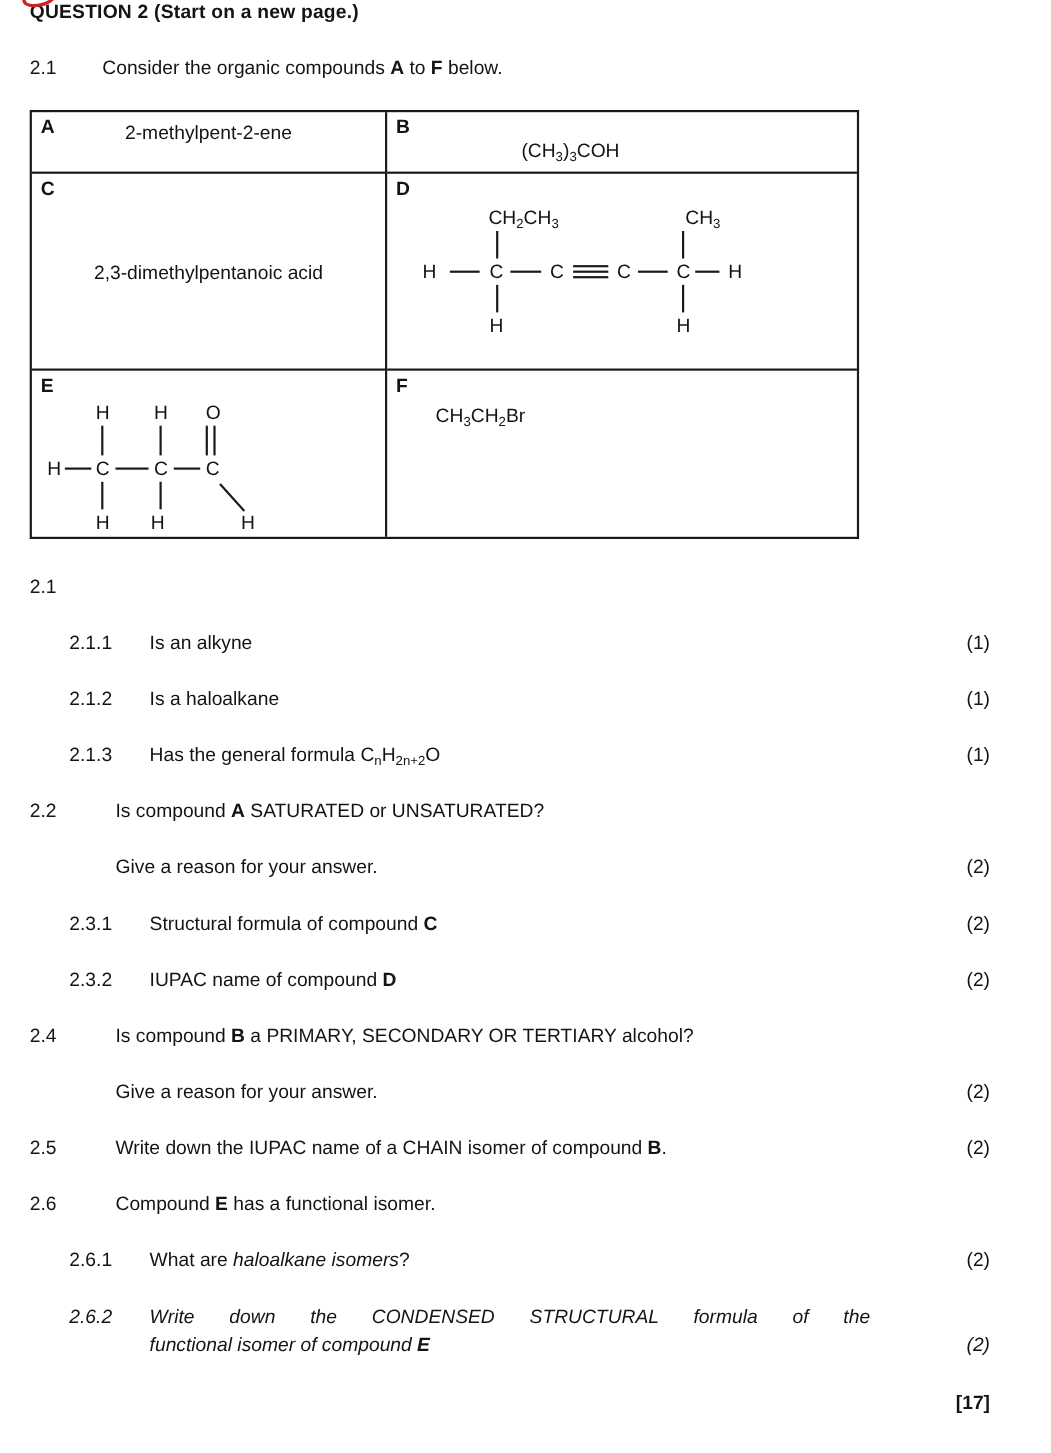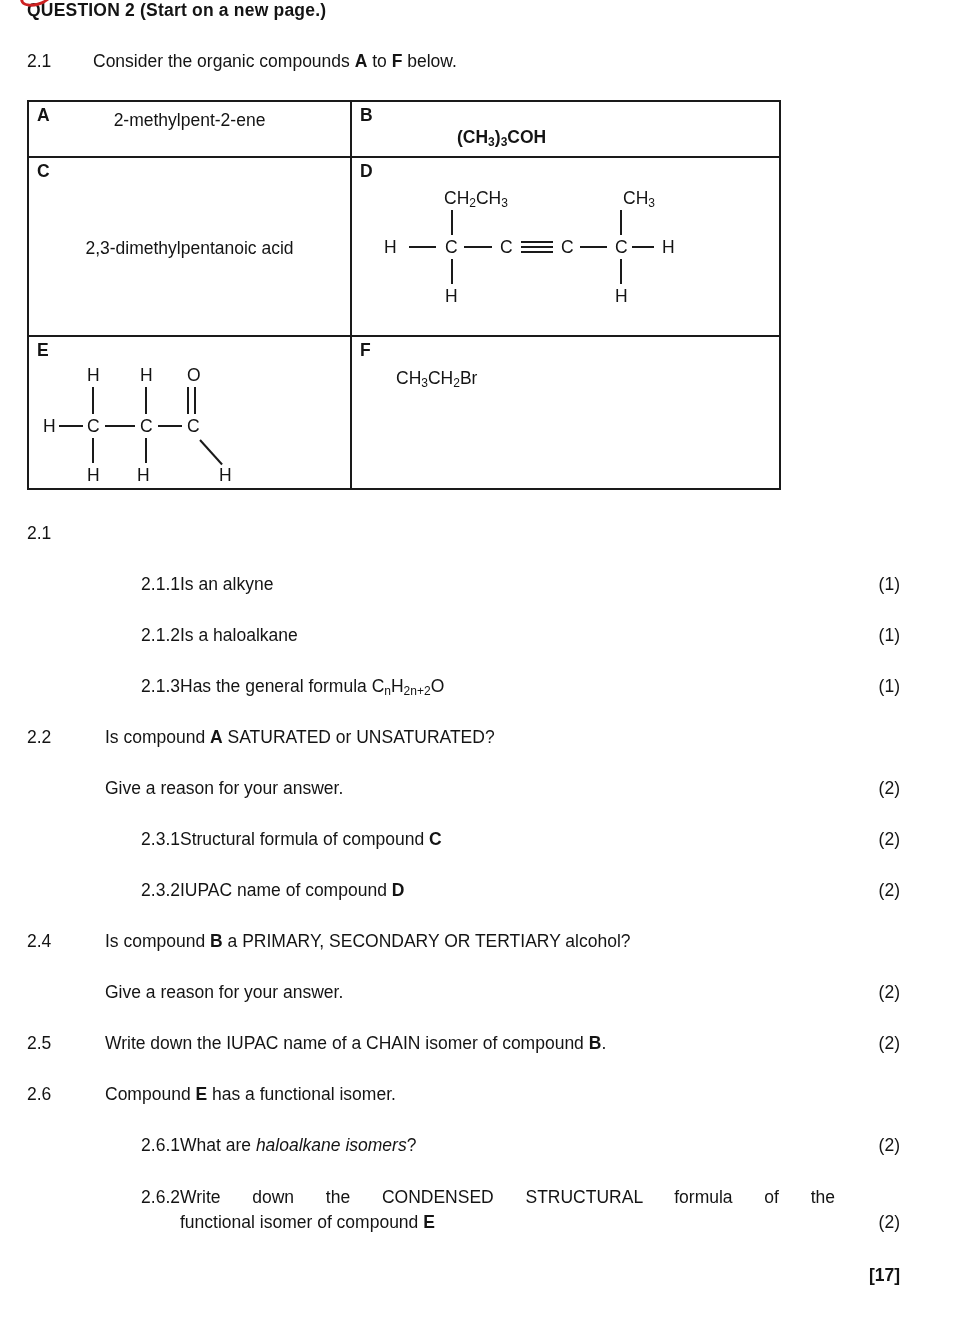--- a/index.html
+++ b/index.html
@@ -35,36 +35,36 @@
     display: grid;
     grid-template-columns: 323px 1fr;
     grid-template-rows: 56px 179px 151px;
   }
   .cell { position: relative; border-right: 2px solid #1a1a1a; border-bottom: 2px solid #1a1a1a; }
   .cell.last-col { border-right: none; }
   .cell.last-row { border-bottom: none; }
   .cell .label { position: absolute; left: 8px; top: 3px; font-weight: bold; }
   .cell .cname { position: absolute; white-space: nowrap; }
   .cell-a .cname { top: 8px; left: 0; width: 100%; text-align: center; }
-  .cell-b .cname { top: 25px; left: 105px; font-weight: bold; }
+  .cell-b .cname { top: 25px; left: 122px; }
   .cell-c .cname { top: 80px; left: 0; width: 100%; text-align: center; }
   .cell-f .cname { top: 31px; left: 44px; }
   .structure { position: absolute; left: 0; top: 0; right: 0; bottom: 0; }
   .atom { position: absolute; white-space: nowrap; line-height: 20px; }
   .bond { position: absolute; background: #1a1a1a; }
   sub { font-size: 12px; line-height: 0; vertical-align: -3px; }
 
   
   .qlist { margin-top: 32px; }
   .q-row { display: flex; align-items: baseline; height: 22px; line-height: 22px; margin-bottom: 29px; }
   .q-num { width: 78px; flex: none; }
-  .q-row.lvl2 .q-num { margin-left: 80px; width: 73px; text-align: right; }
+  .q-row.lvl2 .q-num { margin-left: 36px; width: 73px; }
   .q-text { flex: 1; }
   .q-marks { width: 65px; flex: none; text-align: right; }
-  .q-row.multi { height: auto; line-height: 25px; }
+  .q-row.multi { height: auto; line-height: 25px; font-style: italic; }
   .q-row.multi .q-text .just { width: 655px; text-align: justify; text-align-last: justify; }
   .q-row.multi .l2row { display: flex; }
   .q-row.multi .l2row .q-marks { margin-left: auto; }
   .total-row { display: flex; justify-content: flex-end; font-weight: bold; line-height: 22px; margin-top: 0px; }
 </style>
 </head>
 <body>
 
 <div class="page">
 

